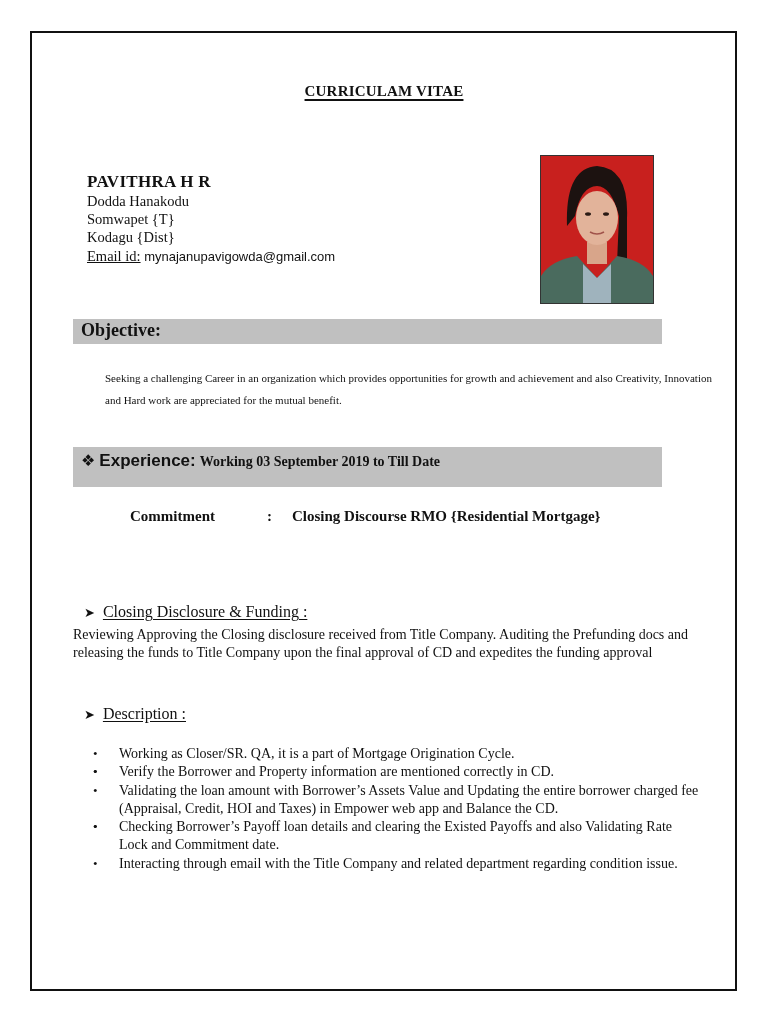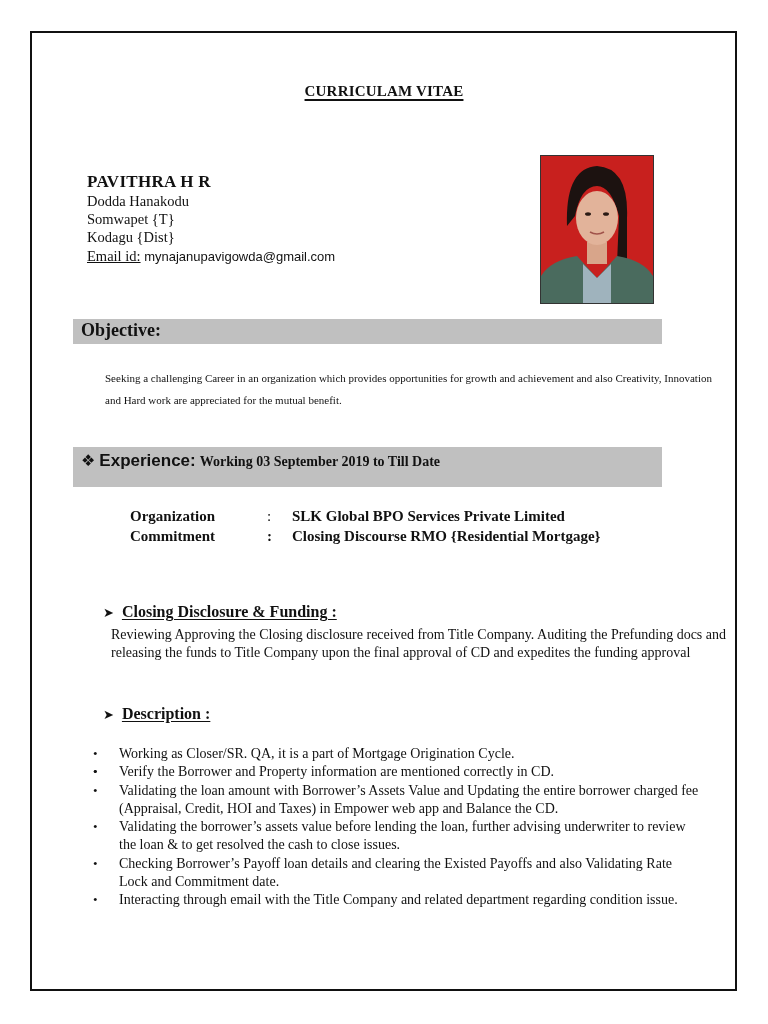--- a/index.html
+++ b/index.html
@@ -24,26 +24,26 @@
   .bar-exp { top: 447px; height: 40px; }
   .bar-exp .h { position: absolute; left: 8px; top: 4px; white-space: nowrap; }
   .bar-exp .diamond { font-size: 16px; font-family: "DejaVu Sans", sans-serif; }
   .bar-exp .exp-label { font-family: "Liberation Sans", sans-serif; font-weight: bold; font-size: 17px; }
   .bar-exp .exp-dates { font-weight: bold; font-size: 14px; }
   .info-table { left: 130px; top: 507px; font-size: 15px; line-height: 19.5px; border-collapse: collapse; }
   .info-table td { padding: 0; vertical-align: top; }
   .info-table .k { width: 137px; }
   .info-table .c { width: 25px; }
   .info-table .b { font-weight: bold; }
-  .sub-head { left: 103px; font-weight: bold; font-size: 16px; white-space: nowrap; }
+  .sub-head { left: 84px; font-weight: normal; font-size: 16px; white-space: nowrap; }
   .sub-head .arrow { font-family: "DejaVu Sans", sans-serif; font-size: 13px; margin-right: 8px; }
   .sub-head .t { text-decoration: underline; text-underline-offset: 2px; }
   .sh1 { top: 603px; }
   .sh2 { top: 705px; }
-  .para { left: 73px; top: 626px; width: 640px; font-size: 14px; line-height: 18.3px; margin-left: 38px; }
+  .para { left: 73px; top: 626px; width: 640px; font-size: 14px; line-height: 18.3px; }
   .bullets { left: 91px; top: 745px; width: 612px; margin: 0; padding: 0; list-style: none;
              font-size: 14px; line-height: 18.3px; }
   .bullets li { position: relative; padding-left: 28px; }
   .bullets li .dot { position: absolute; left: 2px; top: 0; font-size: 13px; }
 </style>
 </head>
 <body>
 
 <div class="page-border"></div>
 
@@ -90,25 +90,20 @@
 <div class="abs bar bar-exp">
   <span class="h">
     <span class="diamond">❖</span>
     <span class="exp-label">Experience:</span>
     <span class="exp-dates">Working 03 September 2019 to Till Date</span>
   </span>
 </div>
 
 <table class="abs info-table">
   <tbody>
-      <tr>
-    <td class="k b">Organization</td>
-    <td class="c">:</td>
-    <td class="b">SLK Global BPO Services Private Limited</td>
-  </tr>
   <tr>
     <td class="k b">Commitment</td>
     <td class="c b">:</td>
     <td class="b">Closing Discourse RMO {Residential Mortgage}</td>
   </tr>
 </tbody>
   </table>
 
 <div class="abs sub-head sh1">
   <span class="arrow">➤</span><span class="t">Closing Disclosure &amp; Funding :</span>
@@ -117,16 +112,16 @@
 
 <div class="abs sub-head sh2">
   <span class="arrow">➤</span><span class="t">Description :</span>
 </div>
 
 <ul class="abs bullets">
   <li><span class="dot">•</span><span>Working as Closer/SR. QA, it is a part of Mortgage Origination Cycle.</span></li>
   <li><span class="dot">•</span></li>
   <li><span class="dot">•</span><span>Verify the Borrower and Property information are mentioned correctly in CD.</span></li>
   <li><span class="dot">•</span><span>Validating the loan amount with Borrower’s Assets Value and Updating the entire borrower charged fee (Appraisal, Credit, HOI and Taxes) in Empower web app and Balance the CD.</span></li>
-  <li><span class="dot">•</span><span>Validating the borrower’s assets value before lending the loan, further advising underwriter to review the loan &amp; to get resolved the cash to close issues.</span></li>
+  <li><span class="dot">•</span></li>
   <li><span class="dot">•</span><span>Checking Borrower’s Payoff loan details and clearing the Existed Payoffs and also Validating Rate Lock and Commitment date.</span></li>
   <li><span class="dot">•</span><span>Interacting through email with the Title Company and related department regarding condition issue.</span></li>
 </ul>
 
 </body></html>

